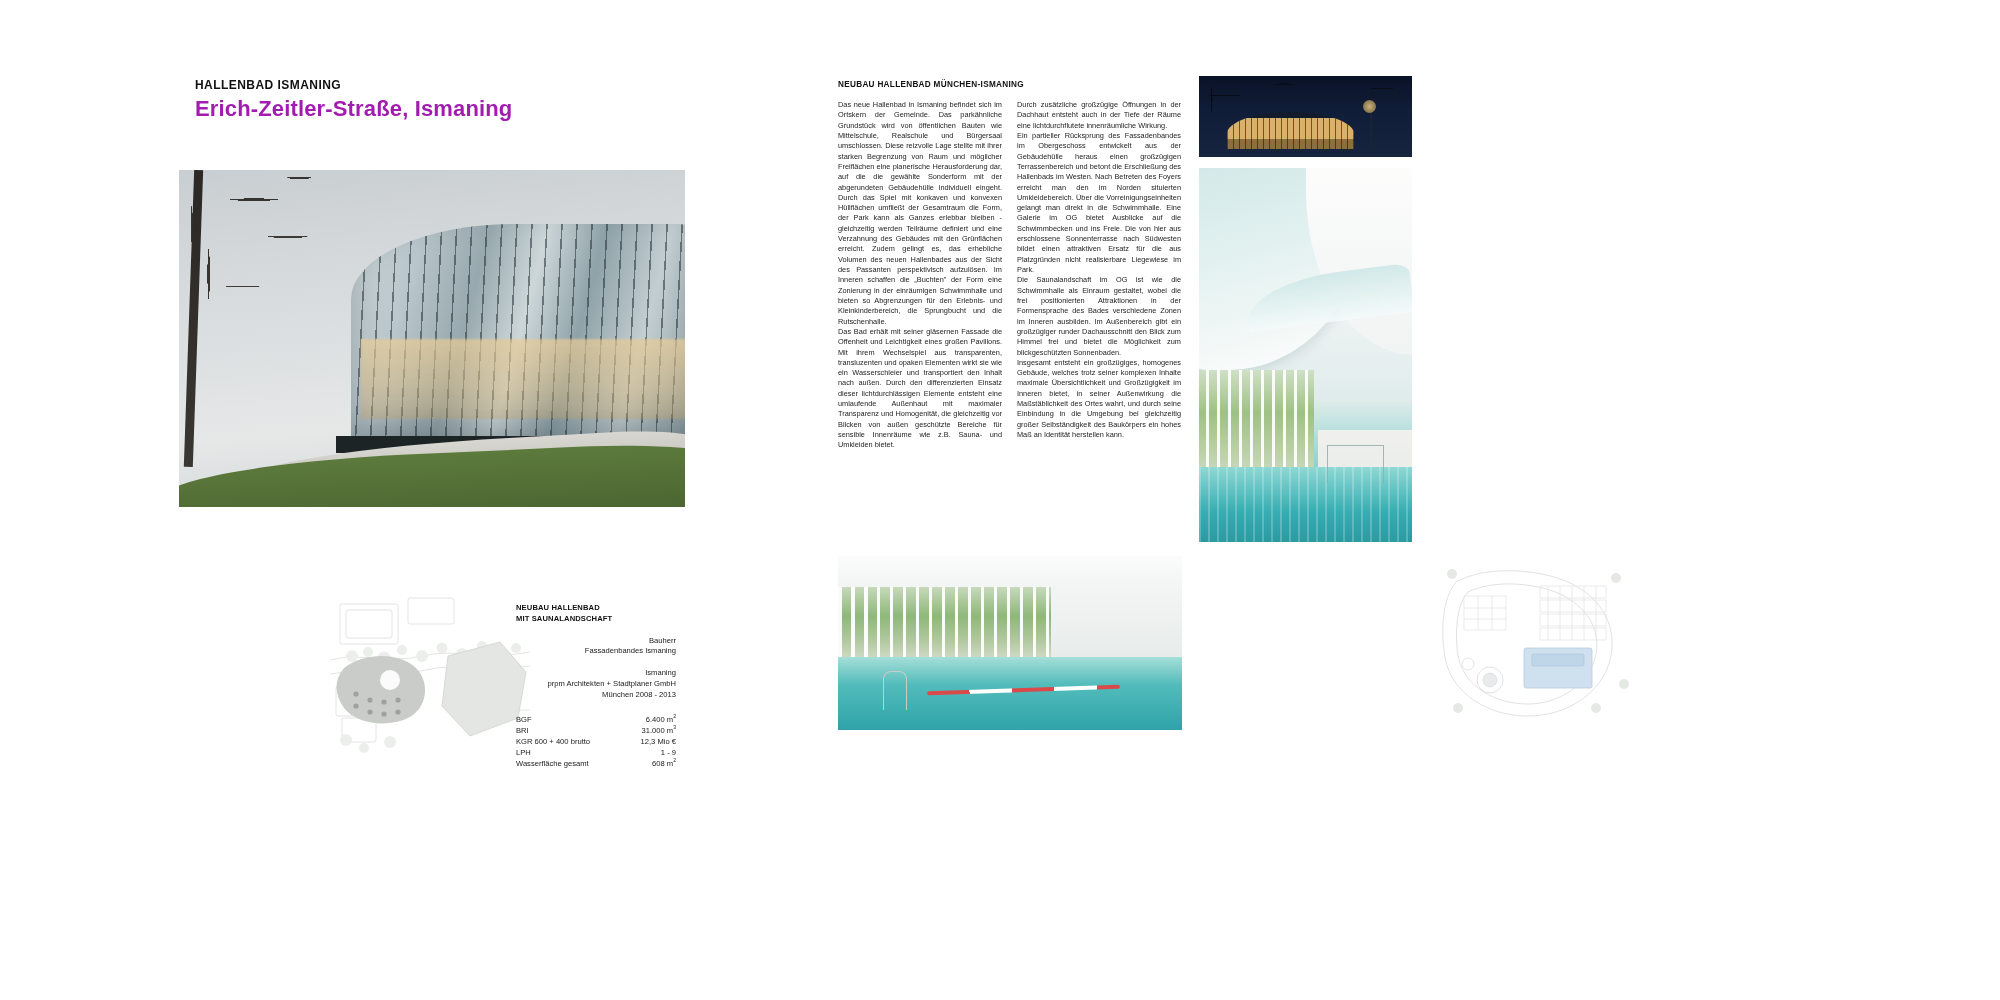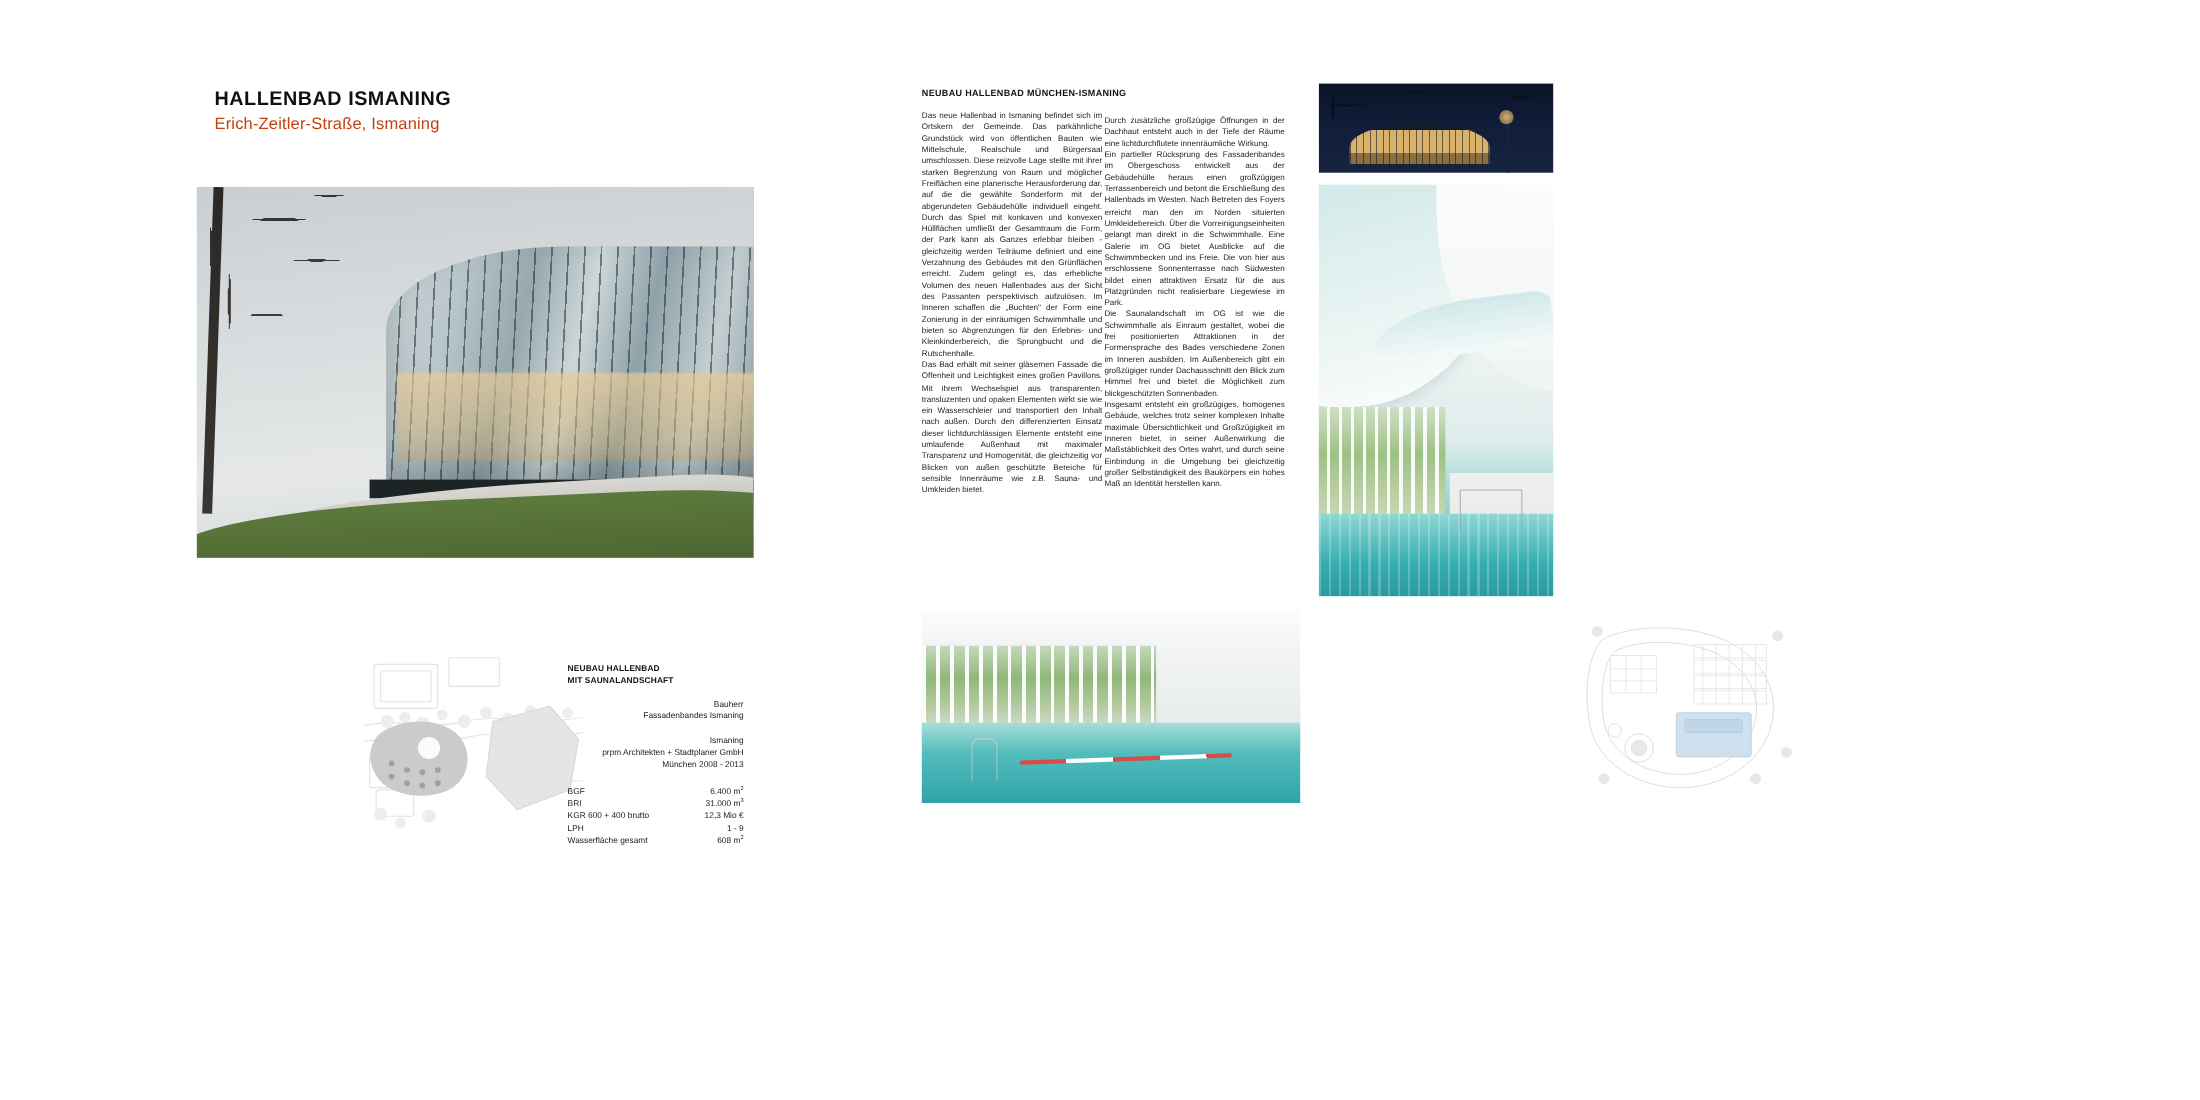--- a/index.html
+++ b/index.html
@@ -2,22 +2,22 @@
 <html><head>
 <meta charset="utf-8">
 <style>
   html,body{margin:0;padding:0;background:#ffffff;}
   body{width:2000px;height:1000px;overflow:hidden;
        font-family:"Liberation Sans","DejaVu Sans",sans-serif;color:#1a1a1a;}
   .page{position:relative;width:2000px;height:1000px;background:#fff;}
 
   
   .left-title{position:absolute;left:195px;top:78px;}
-  .left-title .t1{font-size:18px;font-weight:bold;letter-spacing:.45px;color:#111;line-height:1.25;}
-  .left-title .t2{font-size:15px;font-weight:normal;letter-spacing:.15px;color:#c2410c;line-height:1.3;margin-top:2px;}
+  .left-title .t1{font-size:12px;font-weight:bold;letter-spacing:.45px;color:#111;line-height:1.25;}
+  .left-title .t2{font-size:22px;font-weight:bold;letter-spacing:.15px;color:#a21caf;line-height:1.3;margin-top:2px;}
 
   .hero{position:absolute;left:179px;top:170px;width:506px;height:337px;overflow:hidden;background:#8fa0a6;}
   .hero .sky{position:absolute;inset:0;
       background:linear-gradient(175deg,#c9ced2 0%,#d5d9db 28%,#dfe2e3 55%,#e6e8e8 72%,#cfd4d4 100%);}
   .hero .bldg{position:absolute;left:34%;top:16%;width:70%;height:66%;
       background:linear-gradient(105deg,#cfd8da 0%,#b9c6cb 18%,#97a8ae 34%,#cdd7d9 48%,#8fa2a9 62%,#c3ced1 78%,#7f9298 100%);
       border-radius:46% 8% 0 0/34% 6% 0 0;
       box-shadow:inset 0 -22px 34px rgba(40,55,60,.35);}
   .hero .mullions{position:absolute;left:34%;top:16%;width:70%;height:66%;
       border-radius:46% 8% 0 0/34% 6% 0 0;overflow:hidden;
@@ -51,21 +51,21 @@
   .credits .ln{font-size:7.6px;line-height:1.44;color:#1a1a1a;text-align:right;}
   .metrics{margin-top:13px;}
   .metrics .row{display:flex;justify-content:space-between;font-size:7.6px;line-height:1.46;color:#1a1a1a;}
   .metrics .row .v{text-align:right;white-space:nowrap;}
   sup{font-size:.68em;vertical-align:super;line-height:0;}
 
   
   .r-head{position:absolute;left:838px;top:80px;font-size:8.2px;font-weight:bold;letter-spacing:.3px;color:#111;}
 
   .cols{position:absolute;left:838px;top:100px;width:344px;
-        display:flex;gap:2px;align-items:center;}
+        display:flex;gap:15px;}
   .col{width:164px;}
   .col p{margin:0;font-size:7.35px;line-height:1.405;text-align:justify;
          text-justify:inter-word;color:#1c1c1c;hyphens:manual;}
 
   .ph{position:absolute;overflow:hidden;}
   
   .ph-night{left:1199px;top:76px;width:213px;height:81px;
       background:linear-gradient(180deg,#0a1226 0%,#101d38 42%,#16243f 100%);}
   .ph-night .nb{position:absolute;left:13%;top:44%;width:60%;height:46%;
       background:linear-gradient(180deg,#121b2c 0 16%,#d8b16a 16% 74%,#8c6f3c 74% 100%);

